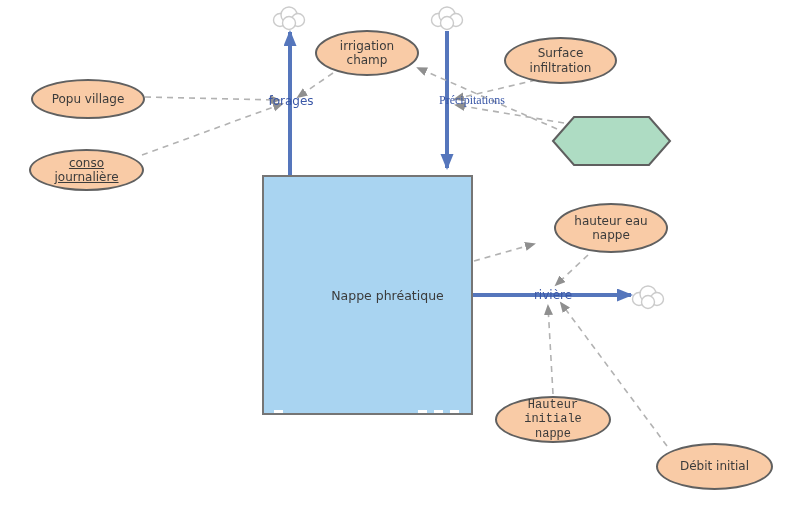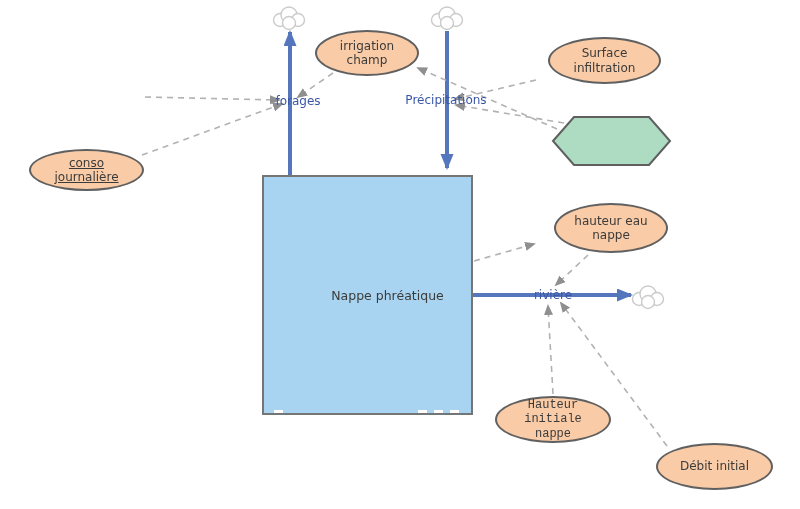--- a/index.html
+++ b/index.html
@@ -72,43 +72,46 @@
   </svg>
 
   <div class="stock">
     <span>Nappe phréatique</span>
     <span class="sketch-dash" style="left:10px;top:233px;"></span>
     <span class="sketch-dash" style="left:154px;top:233px;"></span>
     <span class="sketch-dash" style="left:170px;top:233px;"></span>
     <span class="sketch-dash" style="left:186px;top:233px;"></span>
   </div>
 
+  <div class="node ellipse" style="left:31px;top:79px;width:114px;height:40px;">
+    <span>Popu village</span>
+  </div>
 
   <div class="node ellipse" style="left:29px;top:149px;width:115px;height:42px;text-decoration:underline;">
     <span>conso journalière</span>
   </div>
 
   <div class="node ellipse" style="left:315px;top:30px;width:104px;height:46px;">
     <span>irrigation champ</span>
   </div>
 
-  <div class="node ellipse" style="left:548px;top:37px;width:113px;height:47px;">
+  <div class="node ellipse" style="left:504px;top:37px;width:113px;height:47px;">
     <span>Surface infiltration</span>
   </div>
 
   <div class="node ellipse" style="left:554px;top:203px;width:114px;height:50px;">
     <span>hauteur eau nappe</span>
   </div>
 
   <div class="node ellipse" style="left:495px;top:396px;width:116px;height:47px;font-family:Liberation Mono, monospace;">
     <span>Hauteur initiale nappe</span>
   </div>
 
   <div class="node ellipse" style="left:656px;top:443px;width:117px;height:47px;">
     <span>Débit initial</span>
   </div>
 
 
-  <span class="flow-label" style="left:298px;top:101px;">forages</span>
-  <span class="flow-label" style="left:446px;top:100px;">Précipitations</span>
+  <span class="flow-label" style="left:291px;top:101px;">forages</span>
+  <span class="flow-label" style="left:472px;top:100px;font-family:Liberation Serif, serif;">Précipitations</span>
   <span class="flow-label" style="left:553px;top:295px;">rivière</span>
 
 </div>
 
 </body></html>

